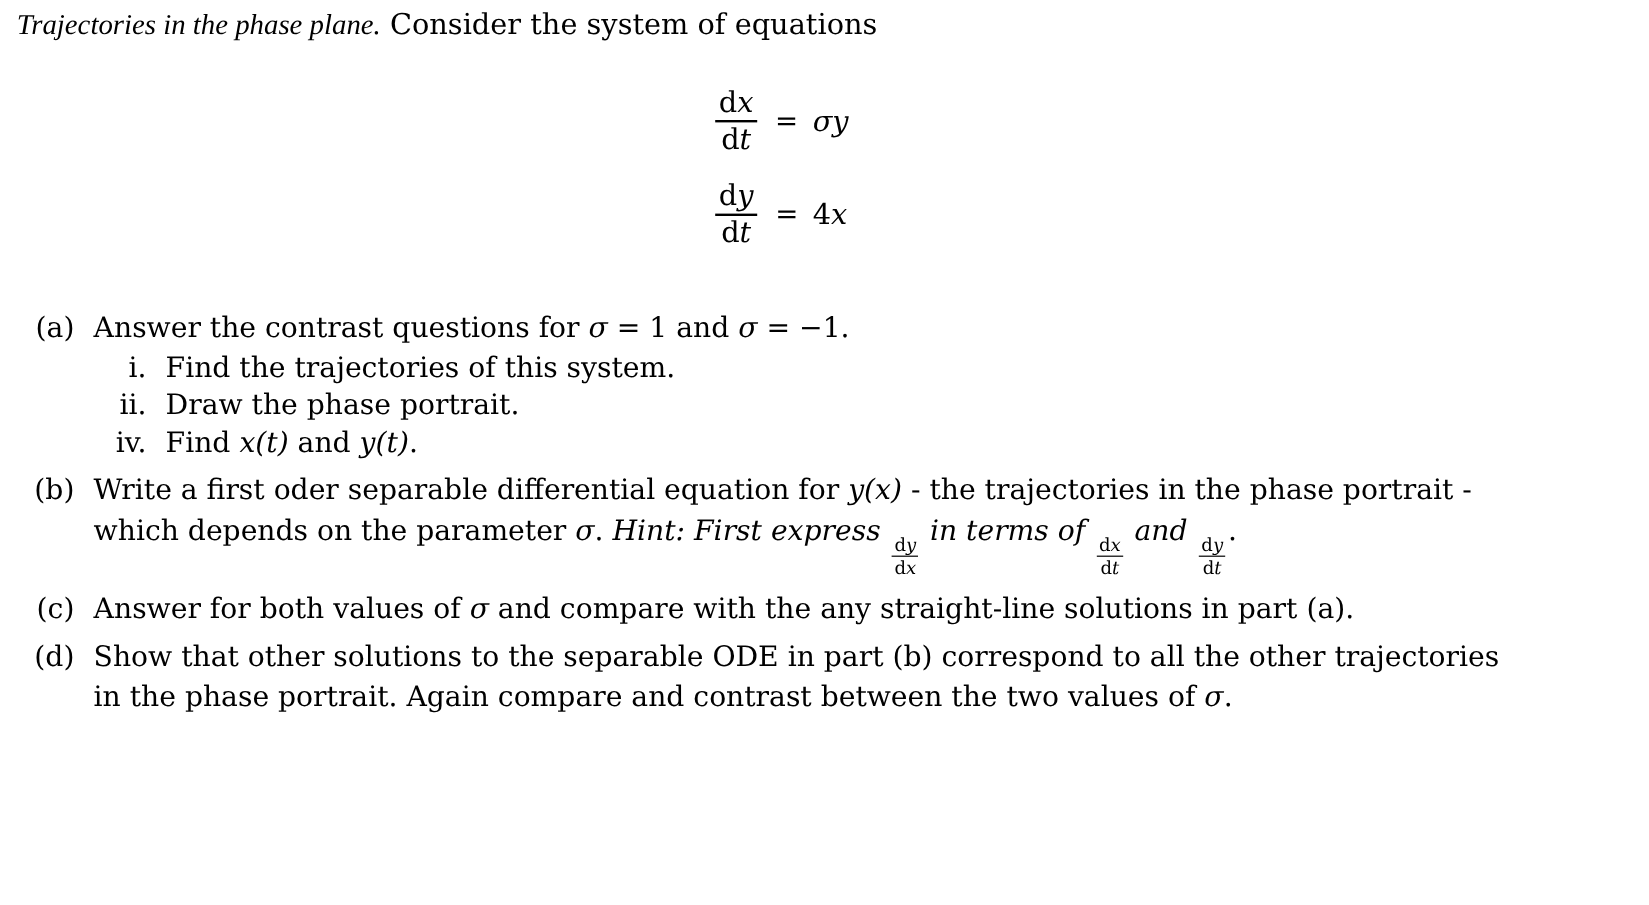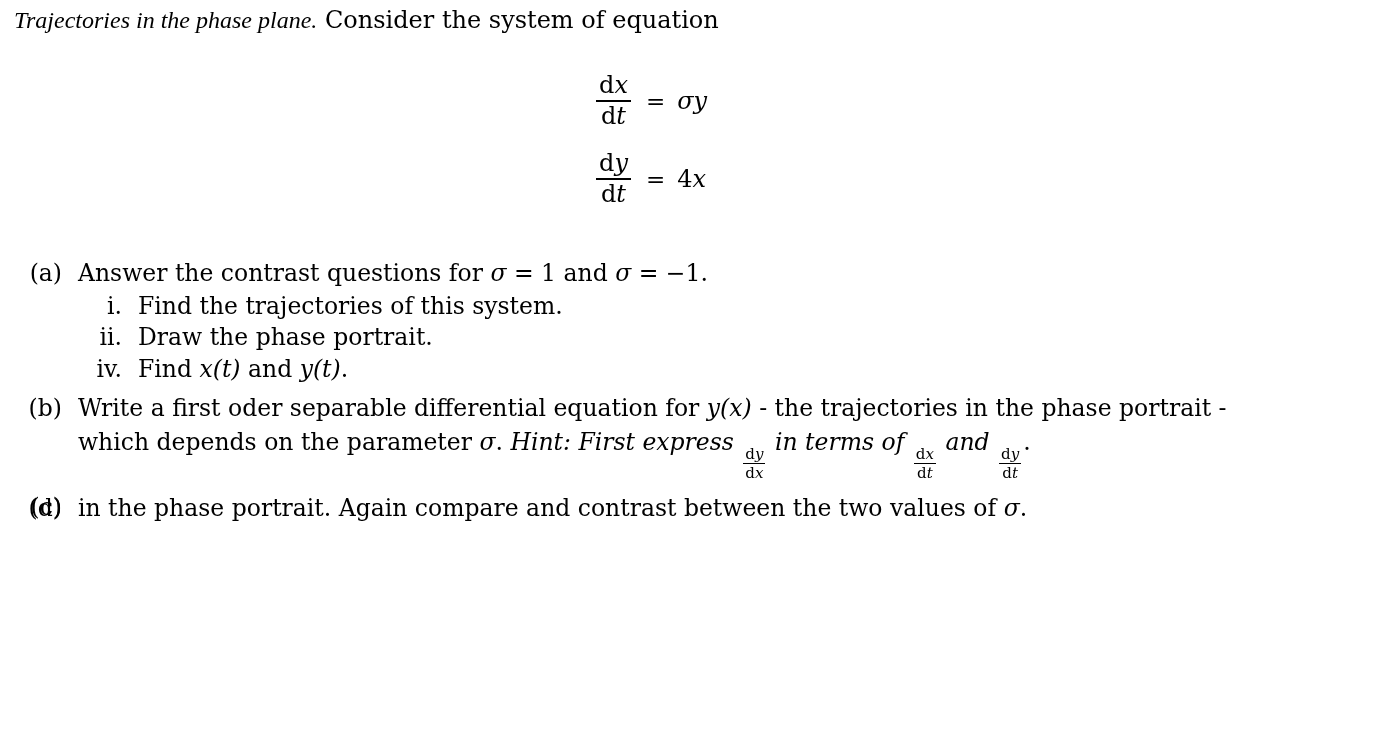--- a/index.html
+++ b/index.html
@@ -145,21 +145,21 @@
 
   .nowrap { white-space: nowrap; }
 </style>
 </head>
 <body>
 
 <div class="page">
 
   <div class="intro">
     <span class="ttl">Trajectories in the phase plane.</span>
-    <span>Consider the system of equation</span>
+    <span>Consider the system of equations</span>
   </div>
 
   <div class="eqblock">
 
     <div class="eqrow">
       <span class="frac">
         <span class="num"><span class="mup">d</span><span class="mi">x</span></span>
         <span class="bar"></span>
         <span class="den"><span class="mup">d</span><span class="mi">t</span></span>
       </span>
@@ -224,24 +224,26 @@
                 <span class="num"><span class="mup">d</span><span class="mi">y</span></span>
                 <span class="bar"></span>
                 <span class="den"><span class="mup">d</span><span class="mi">t</span></span>
               </span><span class="mup">.</span></span></p>
       </div>
     </div>
 
     <div class="item" id="item-c">
       <span class="lbl">(c)</span>
       <div class="body">
+        <p class="nowrap"><span>Answer for both values of </span><span class="mi">σ</span><span> and compare with the any straight-line solutions in part (a).</span></p>
       </div>
     </div>
 
     <div class="item" id="item-d">
       <span class="lbl">(d)</span>
       <div class="body">
+        <p class="nowrap">Show that other solutions to the separable ODE in part (b) correspond to all the other trajectories</p>
         <p class="nowrap"><span>in the phase portrait. Again compare and contrast between the two values of </span><span class="mi">σ</span><span>.</span></p>
       </div>
     </div>
 
   </div>
 </div>
 
 </body></html>

